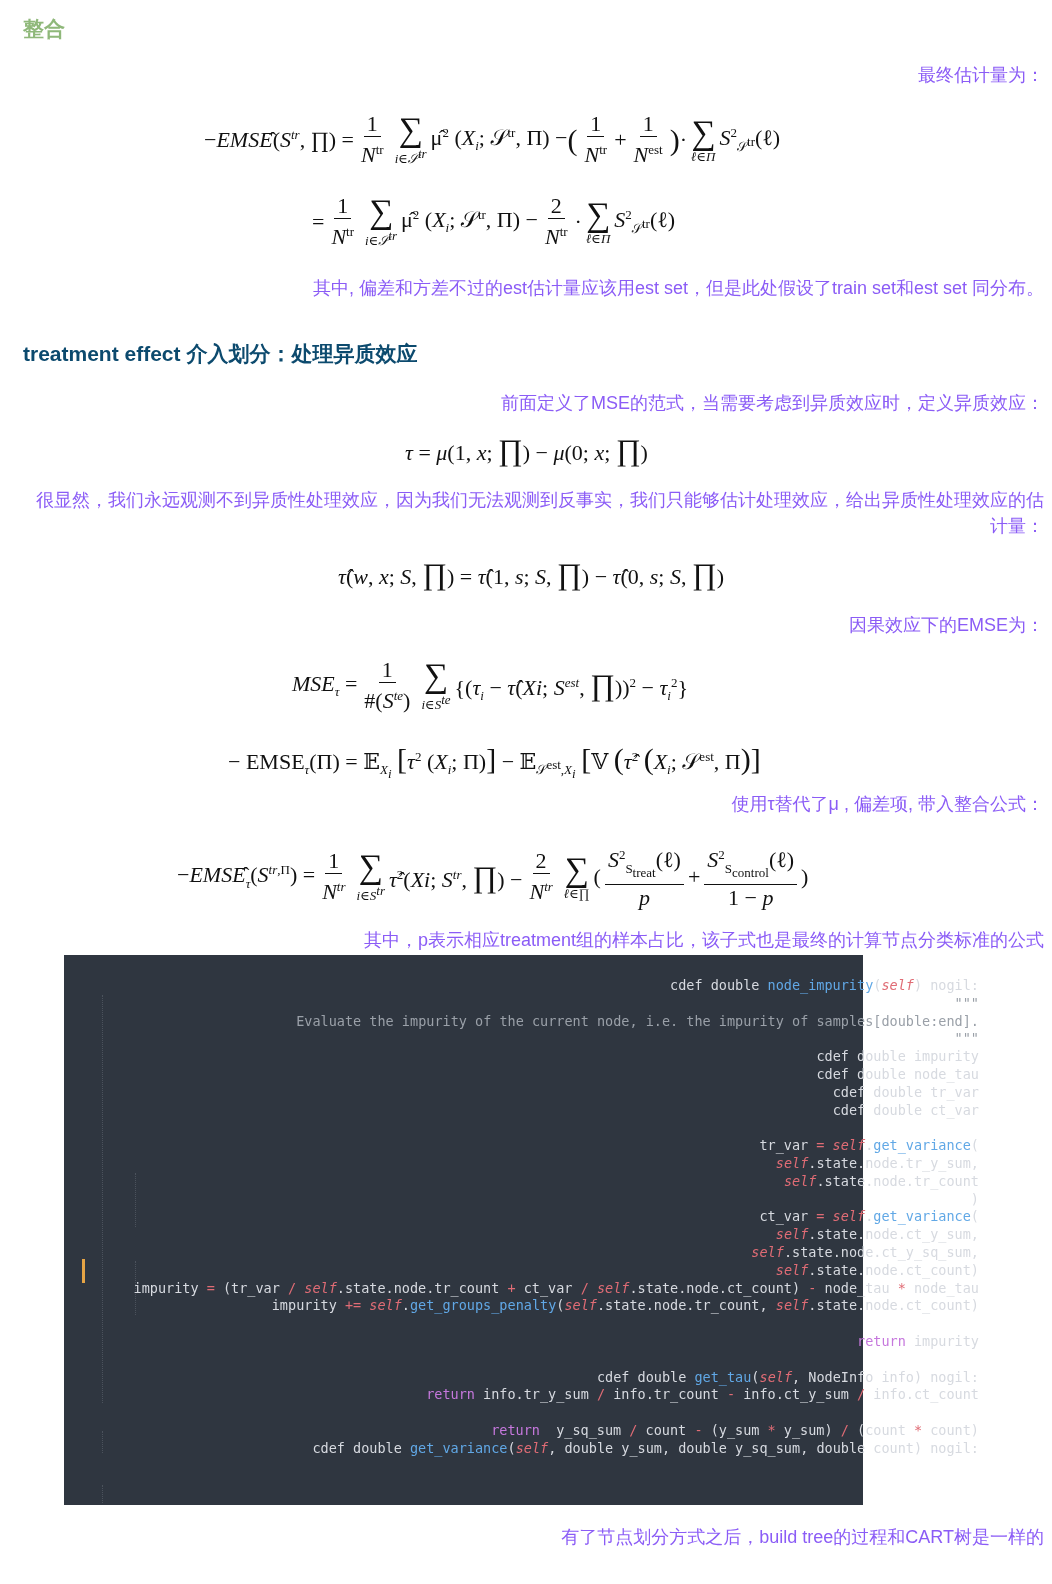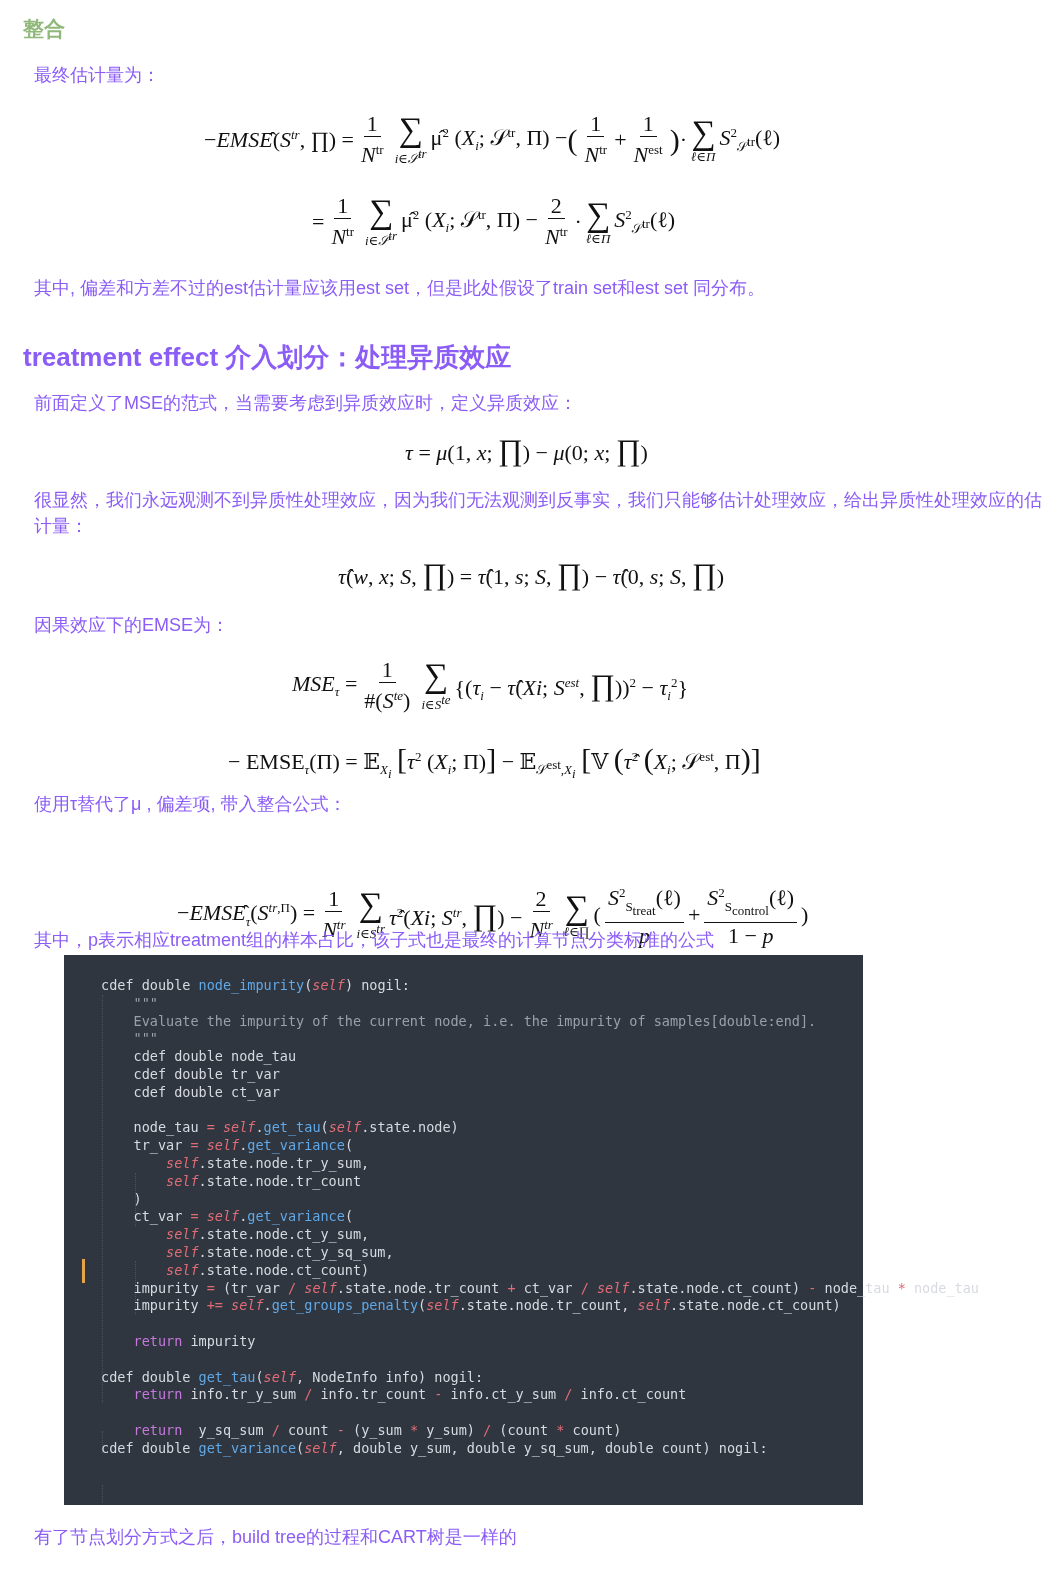--- a/index.html
+++ b/index.html
@@ -1,23 +1,23 @@
 <!DOCTYPE html>
 <html><head>
 <meta charset="utf-8">
 <style>
   html, body { margin: 0; padding: 0; background: #ffffff; }
   body {
     width: 1052px; height: 1584px; position: relative; overflow: hidden;
     font-family: "Liberation Sans", "DejaVu Sans", sans-serif;
     color: #222; font-size: 17px;
   }
-  .abs { position: absolute; }
+  .abs { position: absolute; text-align: right; }
   .h-green { left: 23px; top: 15px; font-size: 21px; font-weight: bold; color: #8fb87a; }
-  .h-orange { left: 23px; top: 340px; font-size: 26px; font-weight: bold; color: #8b5cf6; }
+  .h-orange { left: 23px; top: 340px; font-size: 21px; font-weight: bold; color: #0c4a6e; }
   .para { left: 34px; font-size: 18px; line-height: 26px; color: #8b5cf6; width: 1010px; }
   .math {
     font-family: "Liberation Serif", "DejaVu Serif", serif; font-size: 22px; color: #111;
     white-space: nowrap; display: flex; align-items: center;
   }
   .math i { font-style: italic; }
   .frac { display: inline-flex; flex-direction: column; align-items: center; margin: 0 4px; vertical-align: middle; }
   .frac .num { border-bottom: 1.3px solid #111; padding: 0 3px; line-height: 24px; }
   .frac .den { padding: 0 3px; line-height: 26px; }
   .sum { display: inline-flex; flex-direction: column; align-items: center; margin: 0 4px; }
@@ -129,21 +129,21 @@
     </span>
   <span>{(<i>τ<sub>i</sub></i> − <i>τ̂</i>(<i>Xi</i>; <i>S</i><sup><i>est</i></sup>, <span class="big">∏</span>))<sup>2</sup> − <i>τ</i><sub><i>i</i></sub><sup>2</sup>}</span>
 </div>
 
 <div class="abs math" style="left:228px; top:734px; height:40px;margin-top:8px;">
   <span>− EMSE<sub><i>τ</i></sub>(Π) = 𝔼<sub><i>X<sub>i</sub></i></sub> <span class="big">[</span><i>τ</i><sup>2</sup> (<i>X<sub>i</sub></i>; Π)<span class="big">]</span> − 𝔼<sub>𝒮<sup>est</sup>,<i>X<sub>i</sub></i></sub> <span class="big">[</span>𝕍 <span class="big">(</span><i>τ̂</i><sup>2</sup> <span class="big">(</span><i>X<sub>i</sub></i>; 𝒮<sup>est</sup>, Π<span class="big">)]</span></span>
 </div>
 
 <div class="abs para" style="top:791px">使用τ替代了μ , 偏差项, 带入整合公式：</div>
 
-<div class="abs math" style="left:177px; top:880px; height:70px;">
+<div class="abs math" style="left:177px; top:842px; height:70px;">
   <span>−<i>EMSE</i>̂<sub><i>τ</i></sub>(<i>S</i><sup><i>tr</i>,Π</sup>) = </span>
   <span class="frac">
       <span class="num">1</span>
       <span class="den"><i>N</i><sup><i>tr</i></sup></span>
     </span>
   <span class="sum">
       <span class="sig">∑</span>
       <span class="sub">i∈S<sup>tr</sup></span>
     </span>
   <span><i>τ̂</i><sup>2</sup>(<i>Xi</i>; <i>S</i><sup><i>tr</i></sup>, <span class="big">∏</span>) − </span>
@@ -175,25 +175,25 @@
   <div class="guide" style="left:38px; top:476px; height:22px;"></div>
   <div class="guide" style="left:38px; top:530px; height:18px;"></div>
   <div class="guide" style="left:71px; top:218px; height:54px;"></div>
   <div class="guide" style="left:71px; top:306px; height:54px;"></div>
   <div class="mark"></div>
   <div class="code-lines">
     <div class="cl"><span class="kw">cdef double </span><span class="fn">node_impurity</span>(<span class="self">self</span>) nogil:</div>
     <div class="cl cmt">    """</div>
     <div class="cl cmt">    Evaluate the impurity of the current node, i.e. the impurity of samples[double:end].</div>
     <div class="cl cmt">    """</div>
+    <div class="cl">    cdef double impurity</div>
     <div class="cl">    cdef double node_tau</div>
     <div class="cl">    cdef double tr_var</div>
     <div class="cl">    cdef double ct_var</div>
     <div class="cl"> </div>
-    <div class="cl">    node_tau <span class="op">=</span> <span class="self">self</span>.<span class="fn">get_tau</span>(<span class="self">self</span>.state.node)</div>
     <div class="cl">    tr_var <span class="op">=</span> <span class="self">self</span>.<span class="fn">get_variance</span>(</div>
     <div class="cl">        <span class="self">self</span>.state.node.tr_y_sum,</div>
     <div class="cl">        <span class="self">self</span>.state.node.tr_count</div>
     <div class="cl">    )</div>
     <div class="cl">    ct_var <span class="op">=</span> <span class="self">self</span>.<span class="fn">get_variance</span>(</div>
     <div class="cl">        <span class="self">self</span>.state.node.ct_y_sum,</div>
     <div class="cl">        <span class="self">self</span>.state.node.ct_y_sq_sum,</div>
     <div class="cl">        <span class="self">self</span>.state.node.ct_count)</div>
     <div class="cl">    impurity <span class="op">=</span> (tr_var <span class="op">/</span> <span class="self">self</span>.state.node.tr_count <span class="op">+</span> ct_var <span class="op">/</span> <span class="self">self</span>.state.node.ct_count) <span class="op">-</span> node_tau <span class="op">*</span> node_tau</div>
     <div class="cl">    impurity <span class="op">+=</span> <span class="self">self</span>.<span class="fn">get_groups_penalty</span>(<span class="self">self</span>.state.node.tr_count, <span class="self">self</span>.state.node.ct_count)</div>

